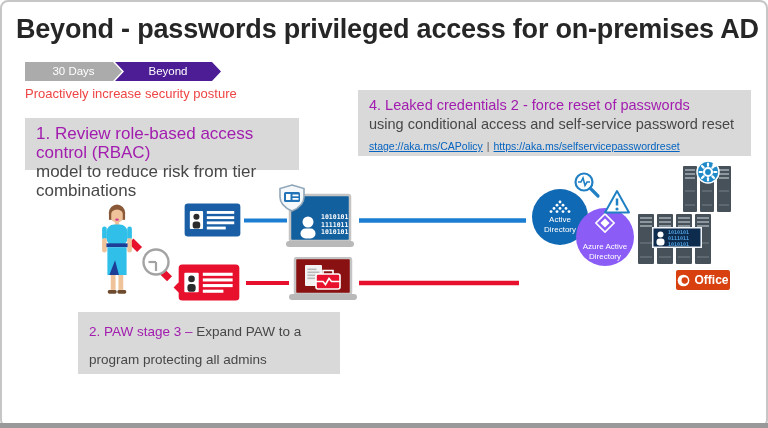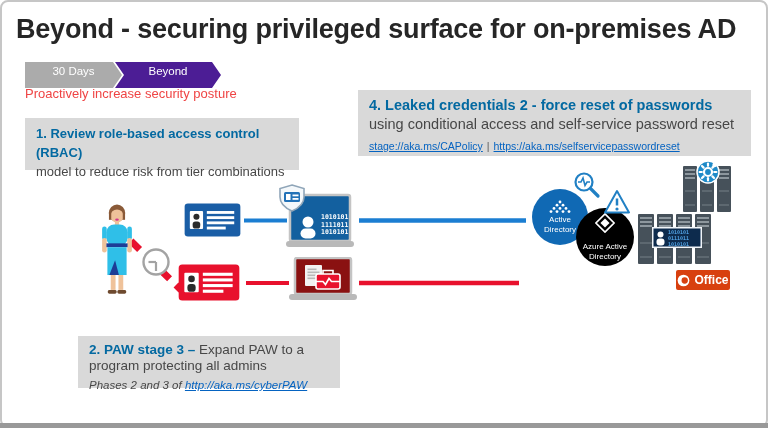--- a/index.html
+++ b/index.html
@@ -13,72 +13,72 @@
   }
   .bottombar {
     position:absolute; left:0; right:0; bottom:0; height:5px;
     background:#999999; z-index:51;
   }
   .title {
     position:absolute; left:16px; top:14px; font-size:27px; font-weight:600;
     color:#262626; letter-spacing:-0.2px; white-space:nowrap;
   }
   
-  .chevrons { position:absolute; left:25px; top:62px; display:flex; height:26px; }
+  .chevrons { position:absolute; left:25px; top:62px; display:flex; height:19px; }
   .chev {
     color:#fff; font-size:11.5px; line-height:19px; text-align:center;
     background:#ababab;
   }
   .chev.first { width:97px;
     clip-path: polygon(0 0, calc(100% - 9px) 0, 100% 50%, calc(100% - 9px) 100%, 0 100%); }
   .chev.mid { width:97px; margin-left:-7px;
     clip-path: polygon(0 0, calc(100% - 9px) 0, 100% 50%, calc(100% - 9px) 100%, 0 100%, 9px 50%); }
   .chev.last { width:106px; margin-left:-7px; background:#4c1d95;
     clip-path: polygon(0 0, calc(100% - 9px) 0, 100% 50%, calc(100% - 9px) 100%, 0 100%, 9px 50%); }
   .subtitle { position:absolute; left:25px; top:86px; font-size:13px; color:#ef4444; }
 
   
   .gbox {
     position:absolute; background:#d9d9d9; color:#474747;
     padding:6px 11px; box-sizing:border-box;
   }
-  #box1 { left:25px; top:118px; width:274px; height:52px; font-size:13px; line-height:19px; }
+  #box1 { left:25px; top:118px; width:274px; height:52px; font-size:17px; line-height:19px; }
   #box4 { left:358px; top:90px; width:393px; height:66px; font-size:14.5px; line-height:19px; }
-  #box2 { left:78px; top:336px; width:262px; height:52px; font-size:13.5px; line-height:16px; }
+  #box2 { left:78px; top:312px; width:262px; height:62px; font-size:13.5px; line-height:28px; }
   #box3 { left:392px; top:320px; width:226px; height:70px; font-size:13.5px; line-height:19px; }
-  .b { font-weight:700; color:#0369a1; }
+  .b { font-weight:400; color:#a21caf; }
   .link { color:#0563c1; text-decoration:underline; cursor:pointer; }
   .linkline { margin-top:3px; font-size:10.5px; }
   .it { font-style:italic; font-size:11.5px; }
   .sep { color:#5a5a5a; margin:0 4px; text-decoration:none; display:inline-block; }
 
   .abs { position:absolute; }
 
   
   .circle {
     position:absolute; border-radius:50%; display:flex; flex-direction:column;
     align-items:center; justify-content:center; color:#fff; text-align:center;
   }
   #ad-circle { left:532px; top:189px; width:56px; height:56px; background:#1069b4; z-index:3; }
-  #aad-circle { left:576px; top:208px; width:58px; height:58px; background:#000000; z-index:4;gap:9px; }
+  #aad-circle { left:576px; top:208px; width:58px; height:58px; background:#8b5cf6; z-index:4;gap:9px; }
   .circle-label { font-size:8px; line-height:1.15; width:46px; }
 
   
   #office {
     left:676px; top:270px; width:54px; height:20px; background:#d8400f; border-radius:2px;
     display:flex; align-items:center; justify-content:center; gap:4px; position:absolute;
   }
   #office .label { color:#fff; font-size:12px; font-weight:600; }
 </style>
 </head>
 <body>
 
 <div id="canvas">
 
-  <div class="title">Beyond - securing privileged surface for on-premises AD</div>
+  <div class="title">Beyond - passwords privileged access for on-premises AD</div>
 
   <div class="chevrons">
     <div class="chev first">30 Days</div>
     <div class="chev last">Beyond</div>
   </div>
 
   <div class="subtitle">Proactively increase security posture</div>
 
   <div class="gbox" id="box1">
     <div><span class="b">1. Review role-based access control (RBAC)</span></div>
@@ -88,23 +88,20 @@
   <div class="gbox" id="box4">
     <div><span class="b">4. Leaked credentials 2 - force reset of passwords</span></div>
     <div><span>using conditional access and self-service password reset</span></div>
     <div class="linkline">
       <span class="link">stage://aka.ms/CAPolicy</span><span class="sep">|</span><span class="link">https://aka.ms/selfservicepasswordreset</span>
     </div>
   </div>
 
   <div class="gbox" id="box2">
     <div><span class="b">2. PAW stage 3 –</span><span> Expand PAW to a program protecting all admins</span></div>
-    <div class="linkline it">
-      <span>Phases 2 and 3 of </span><span class="link">http://aka.ms/cyberPAW</span>
-    </div>
   </div>
 
 
   <svg class="abs" style="left:0;top:0;z-index:1;" width="768" height="428" viewBox="0 0 768 428">
     <line x1="131" y1="241" x2="181" y2="290" stroke="#e8112d" stroke-width="7" stroke-dasharray="12 9"></line>
     <g>
       <circle cx="156" cy="262" r="12.5" fill="#ffffff" stroke="#a3a3a3" stroke-width="2.4"></circle>
       <line x1="156" y1="262" x2="156" y2="271" stroke="#a3a3a3" stroke-width="2.2"></line>
       <line x1="156" y1="262" x2="148.5" y2="262" stroke="#a3a3a3" stroke-width="2.2"></line>
     </g>

